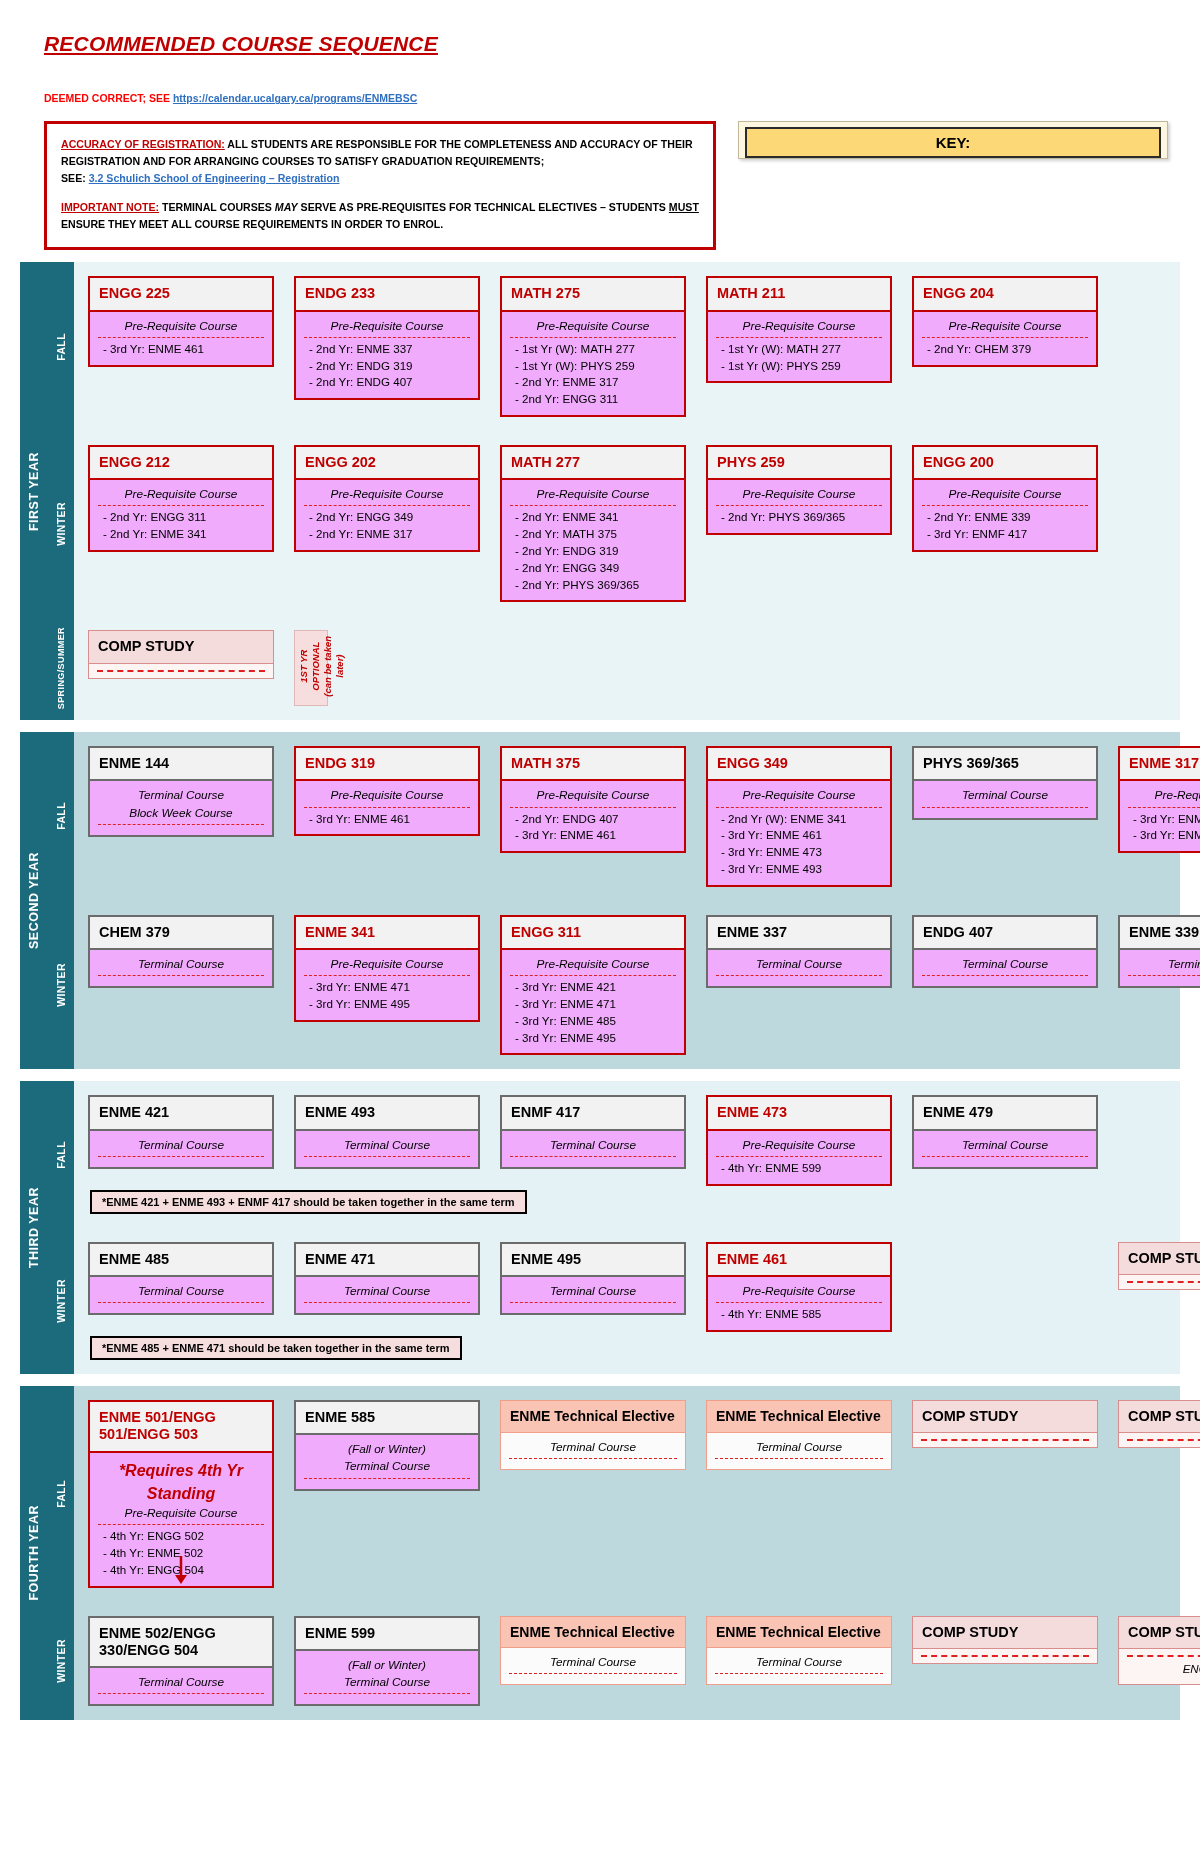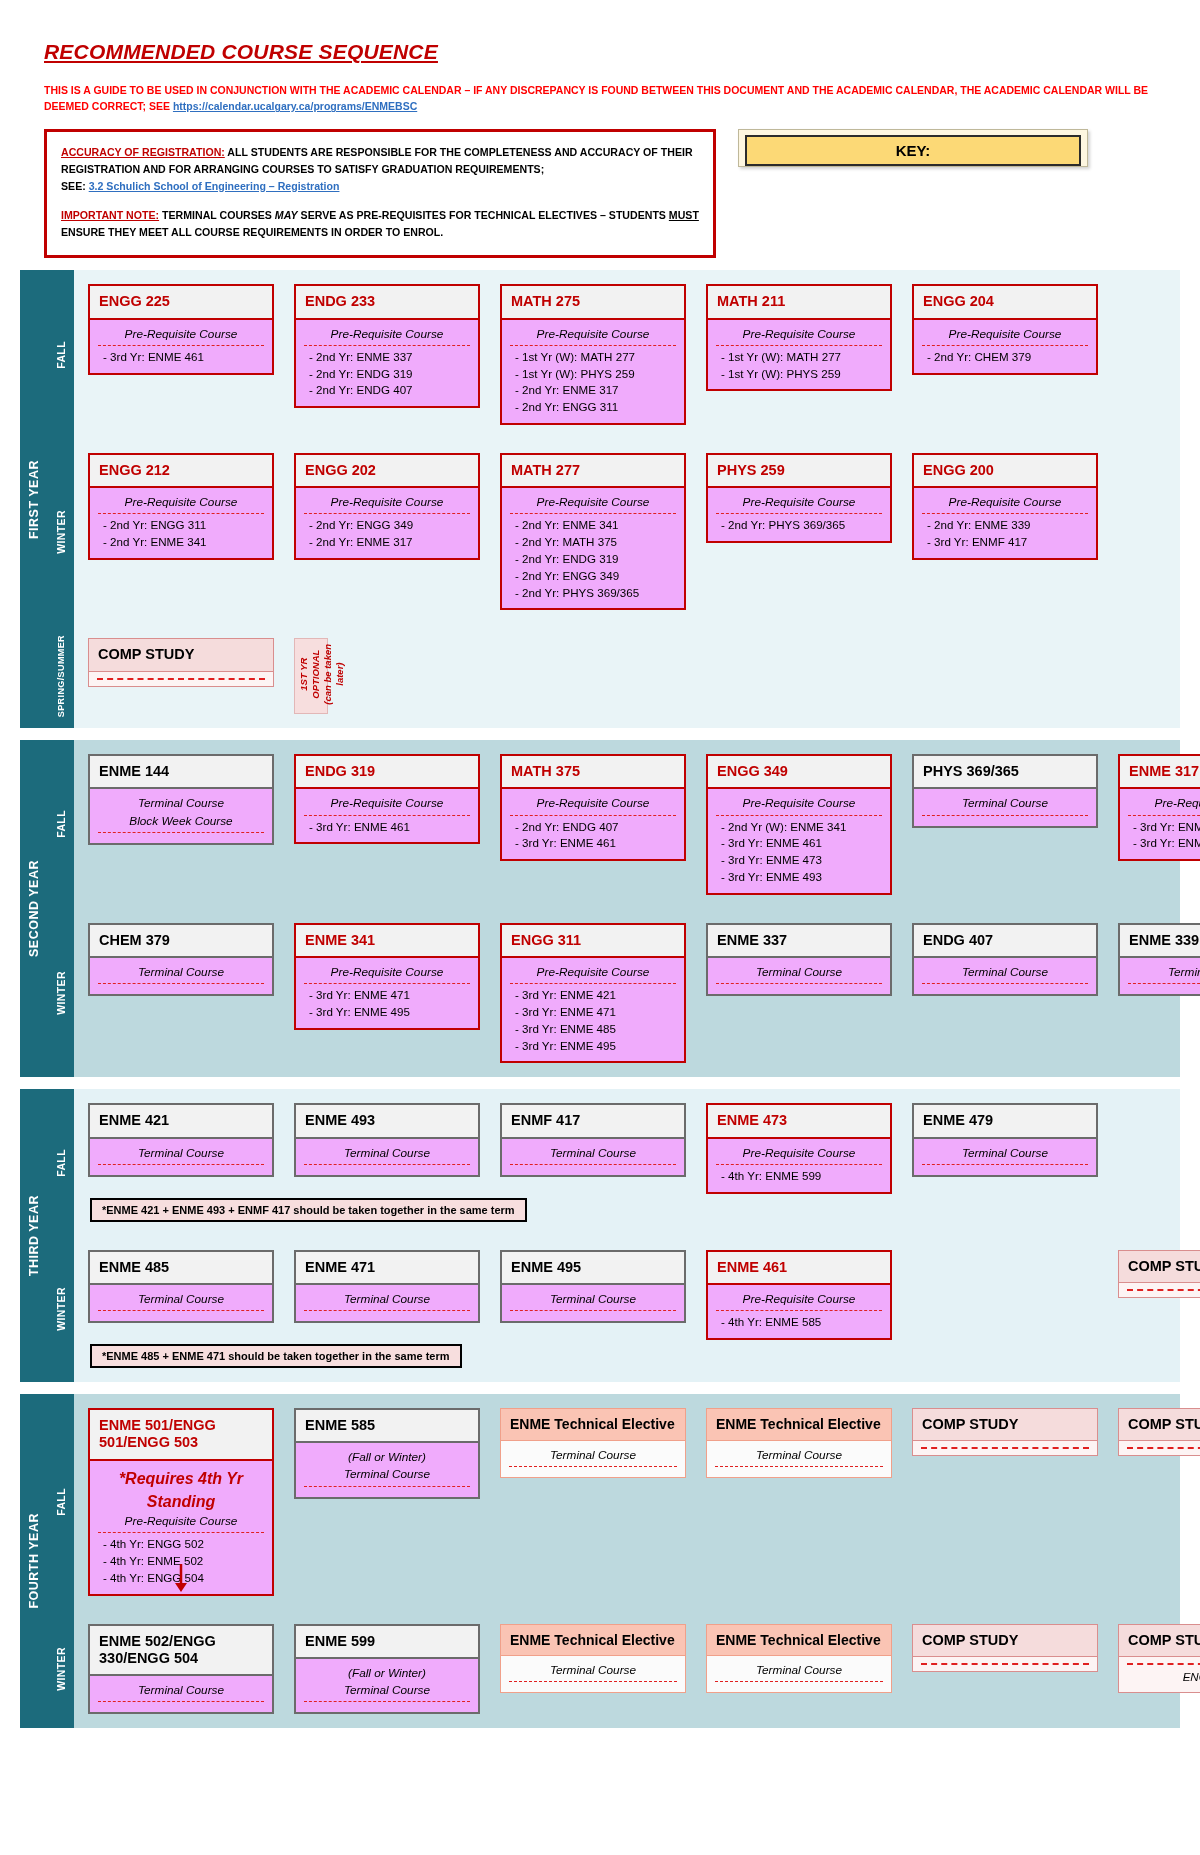--- a/index.html
+++ b/index.html
@@ -3,21 +3,21 @@
 <meta charset="utf-8">
 <style>
   * { box-sizing: border-box; }
   html, body { margin:0; padding:0; }
   body {
     width:1200px; min-height:1855px;
     background:#ffffff;
     font-family:"Liberation Sans", sans-serif;
     color:#000;
   }
-  .page { position:relative; width:1200px; padding:12px 0 14px 0; }
+  .page { position:relative; width:1200px; padding:4px 0 14px 0; }
 
   
   .hdr { padding:28px 0 0 44px; }
   .hdr-kicker {
     color:#c00000; font-weight:bold; font-style:italic;
     font-size:21px; text-decoration:underline; letter-spacing:.2px;
   }
   .hdr-title { font-size:26px; font-weight:bold; margin-top:7px; letter-spacing:-.2px; }
   .hdr-note {
     margin-top:18px; color:#ff0000; font-weight:bold; font-size:10.5px;
@@ -30,21 +30,21 @@
   .info-band { position:relative; margin:14px 0 0 0; padding:0 20px 0 44px; display:flex; gap:22px; align-items:flex-start; }
   .notice-box {
     width:672px; border:3px solid #c00000; background:#fff;
     padding:12px 14px 14px 14px; font-size:10.6px; font-weight:bold; line-height:1.62;
   }
   .notice-box .u { text-decoration:underline; color:#c00000; }
   .notice-box .blk { margin-bottom:12px; }
   .notice-box em { font-style:italic; }
   .notice-box .uline { text-decoration:underline; }
 
-  .key-wrap { width:350px; }
+  .key-wrap { width:430px; }
   .key-box { border:1px solid #bfb89a; background:#fdf6e0; box-shadow:2px 2px 3px rgba(0,0,0,.18); }
   .key-title {
     background:#fcd976; border:2px solid #2b2b2b; margin:5px 6px 0 6px;
     text-align:center; font-weight:bold; font-size:15px; padding:5px 0;
   }
   .key-body { padding:17px 12px 18px 12px; display:flex; align-items:center; gap:10px; }
   .key-arrow { flex:0 0 auto; }
   .key-text { font-size:11px; }
   .key-text b { font-weight:bold; }
   .key-text span.light { color:#5a5a5a; }
@@ -120,21 +120,21 @@
   .empty-slot { width:186px; flex:0 0 186px; margin-right:12px; }
 </style>
 </head>
 <body>
 
 <div class="page">
 
   <div class="hdr">
     <div class="hdr-kicker">RECOMMENDED COURSE SEQUENCE</div>
     <div class="hdr-note">
-      <span>THIS IS A GUIDE TO BE USED IN CONJUNCTION WITH THE ACADEMIC CALENDAR – IF ANY DISCREPANCY IS FOUND BETWEEN THIS DOCUMENT AND THE ACADEMIC CALENDAR, THE ACADEMIC CALENDAR WILL BE</span><br>
+      <br>
       <span>DEEMED CORRECT; SEE</span>
       <a href="#">https://calendar.ucalgary.ca/programs/ENMEBSC</a>
     </div>
   </div>
 
   <div class="info-band">
     <div class="notice-box">
       <div class="blk">
         <span class="u">ACCURACY OF REGISTRATION:</span><span> ALL STUDENTS ARE RESPONSIBLE FOR THE COMPLETENESS AND ACCURACY OF THEIR REGISTRATION AND FOR ARRANGING COURSES TO SATISFY GRADUATION REQUIREMENTS;</span><br>
         <span>SEE:</span>

